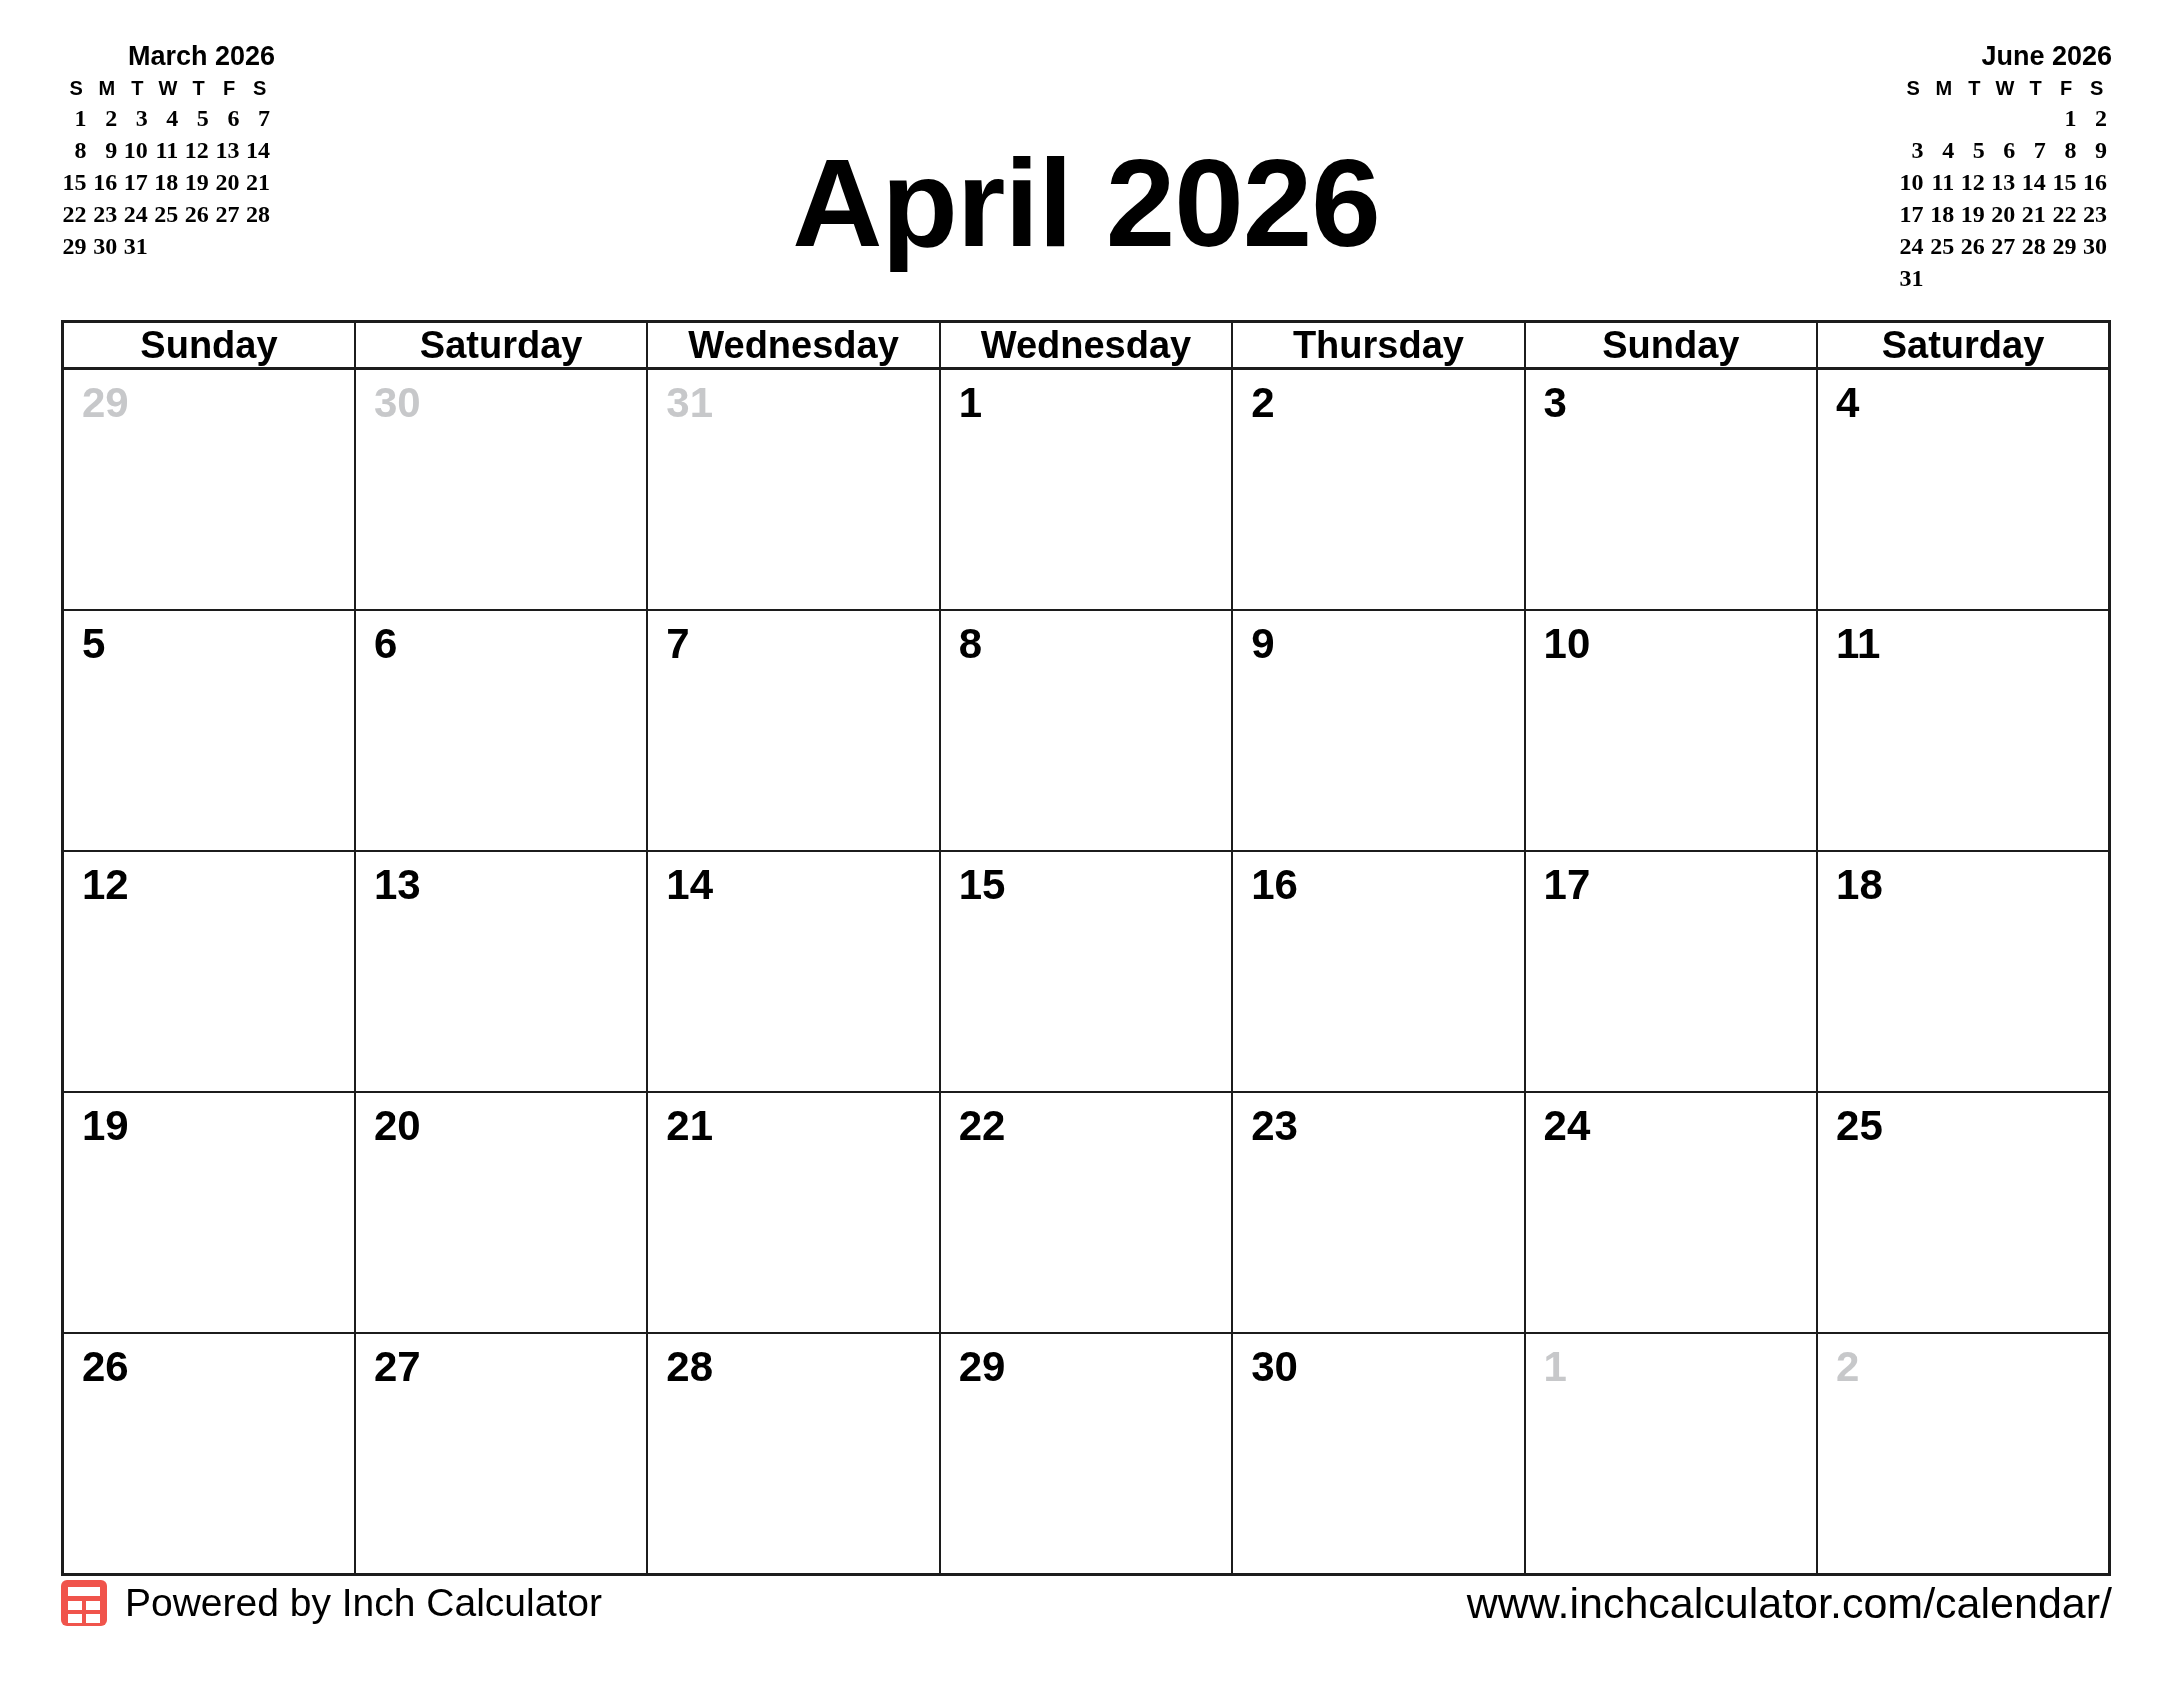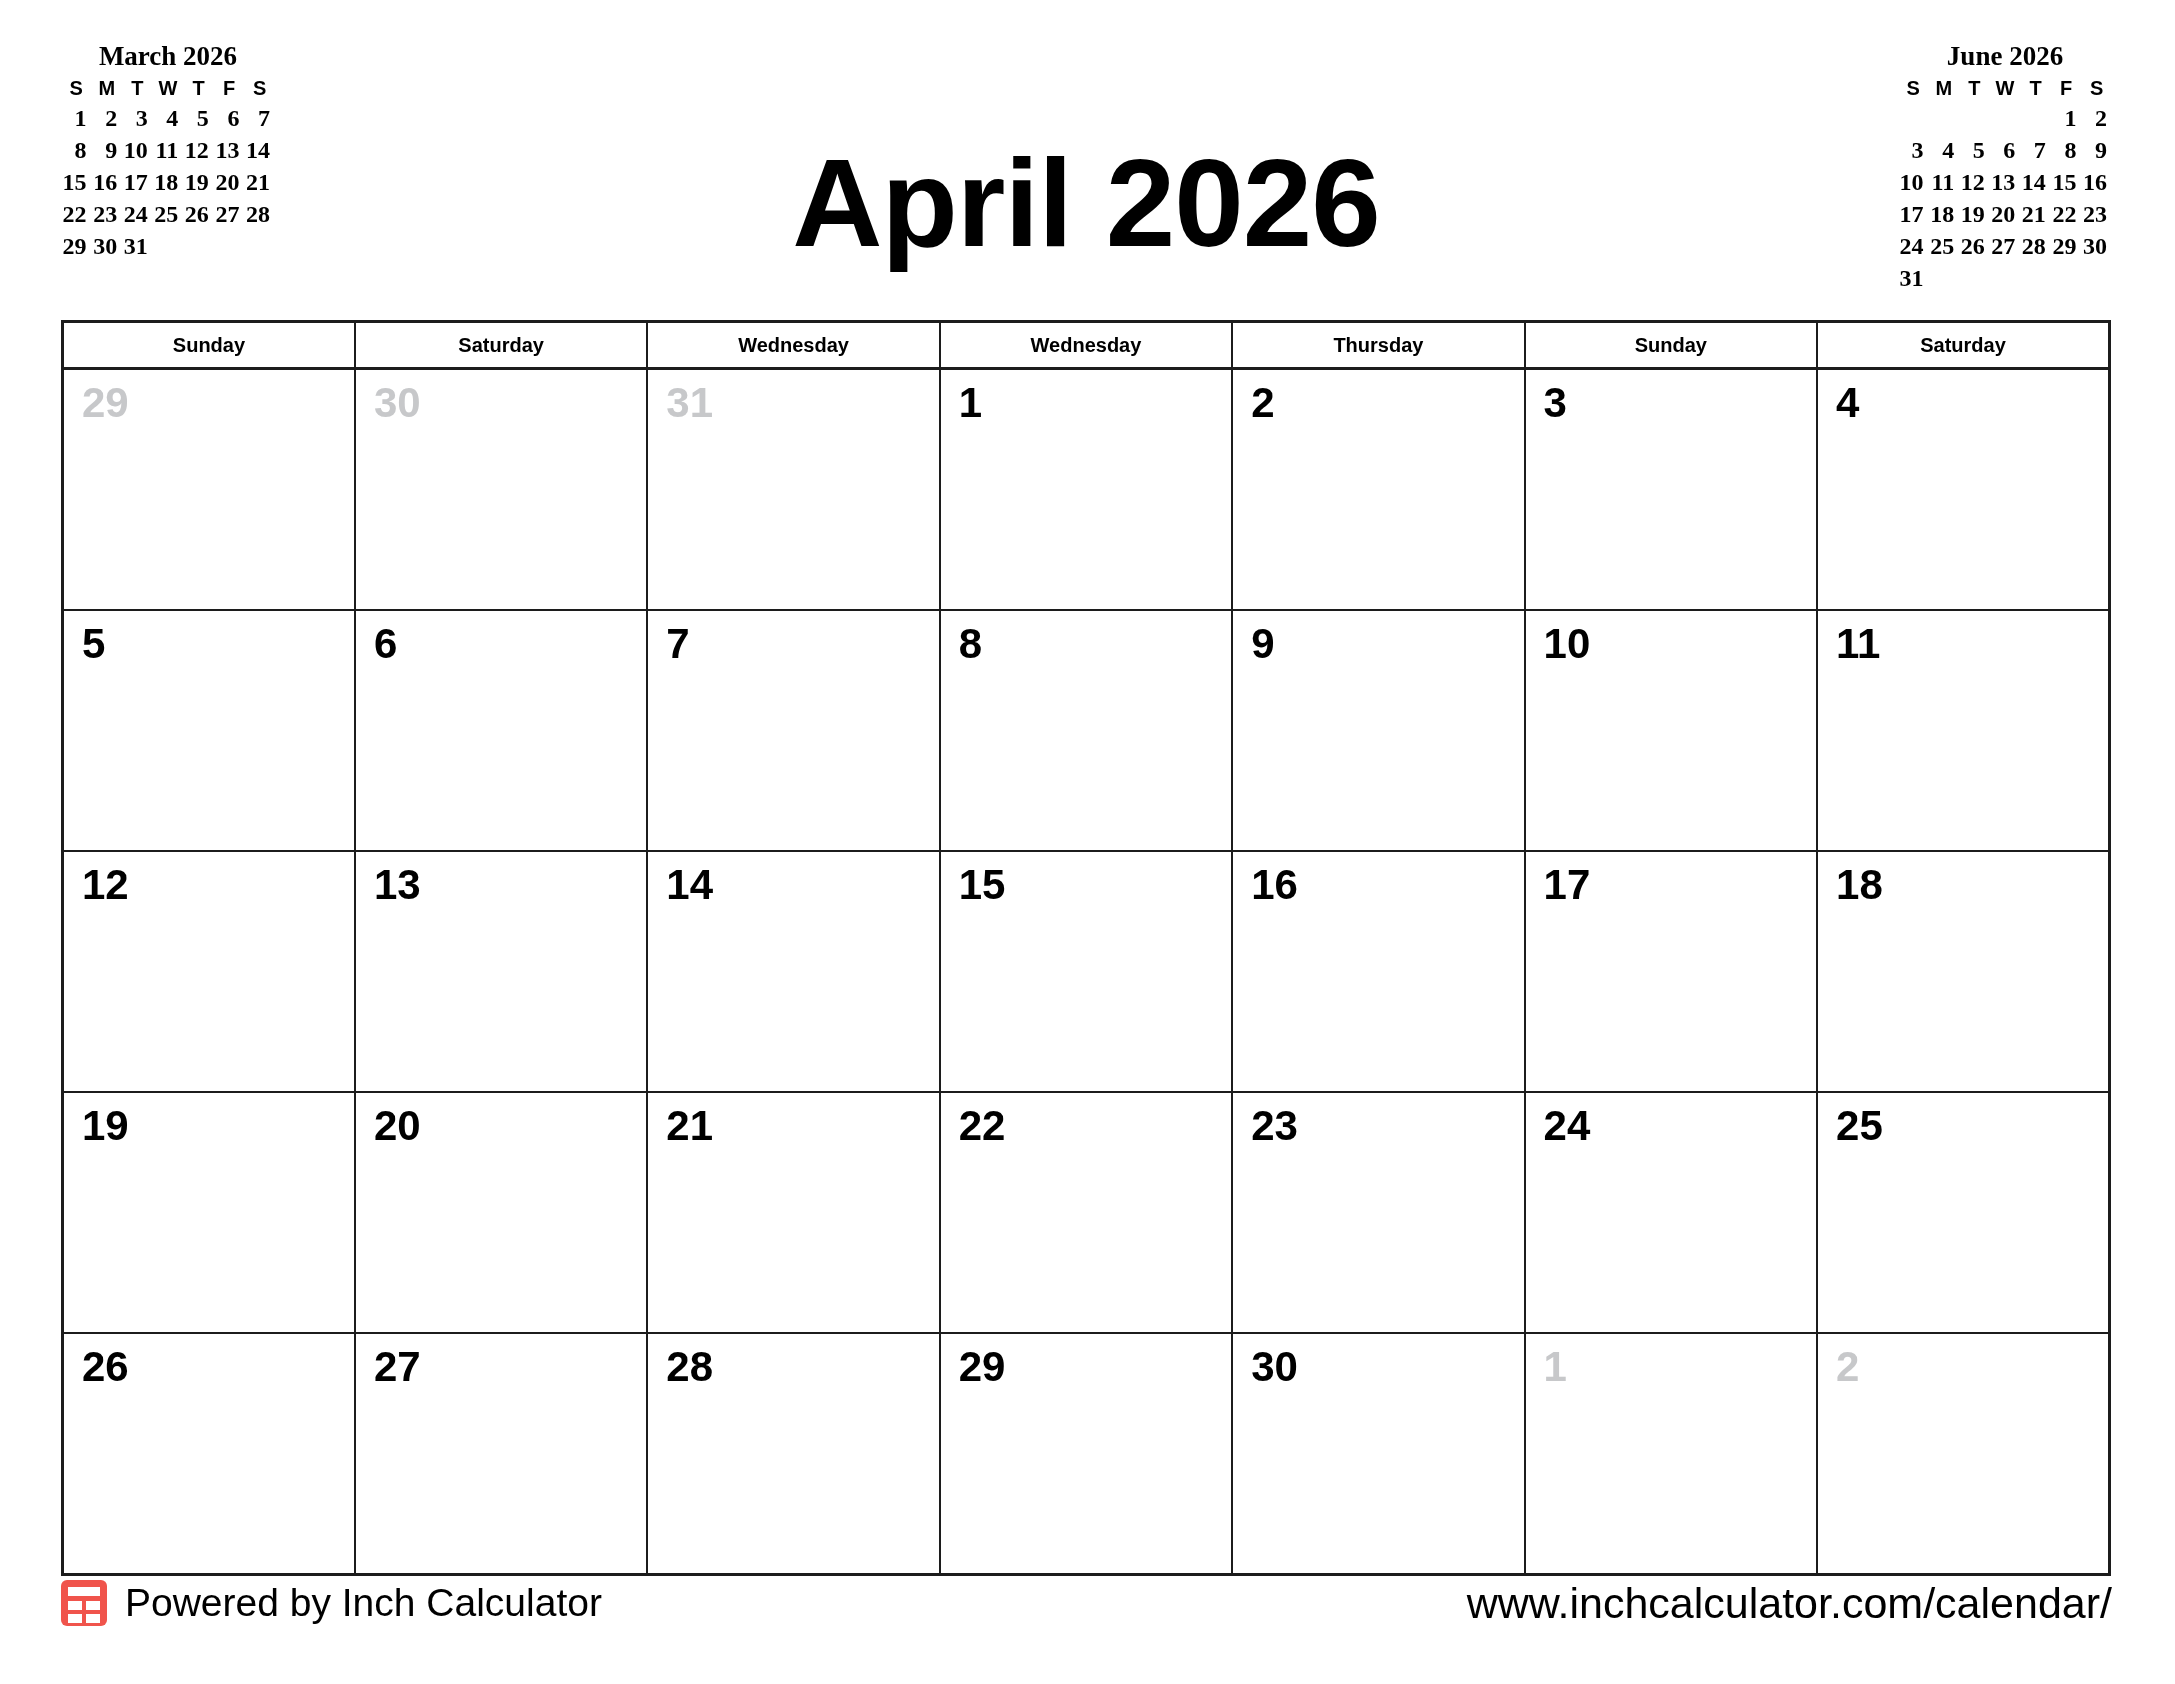--- a/index.html
+++ b/index.html
@@ -11,26 +11,25 @@
     font-family:"Liberation Sans",sans-serif;
     color:#000;
     overflow:hidden;
   }
 
   
   .mini{position:absolute;top:40px;width:214px;}
   .mini-march{left:61px;}
   .mini-may{left:1898px;}
   .mini-title{
-    text-align:center;
+    text-align:right;
     font-size:27px;
     font-weight:bold;
     line-height:32px;
     white-space:nowrap;
-    font-family:Liberation Serif, serif;
   }
   .mini-grid{
     display:grid;
     grid-template-columns:repeat(7,1fr);
     margin-top:2px;
   }
   .mini-letter{
     font-size:20px;
     font-weight:bold;
     text-align:center;
@@ -68,21 +67,21 @@
     position:absolute;
     left:61px;
     top:320px;
     width:2050px;
     border-collapse:collapse;
     table-layout:fixed;
     border:3px solid #1c1c1c;
   }
   table.main-cal th{
     height:44px;
-    font-size:20px;
+    font-size:38px;
     font-weight:bold;
     text-align:center;
     vertical-align:middle;
     border:2px solid #1c1c1c;
     border-bottom:3px solid #1c1c1c;
     padding:0;
   }
   table.main-cal td{
     height:239px;
     vertical-align:top;

